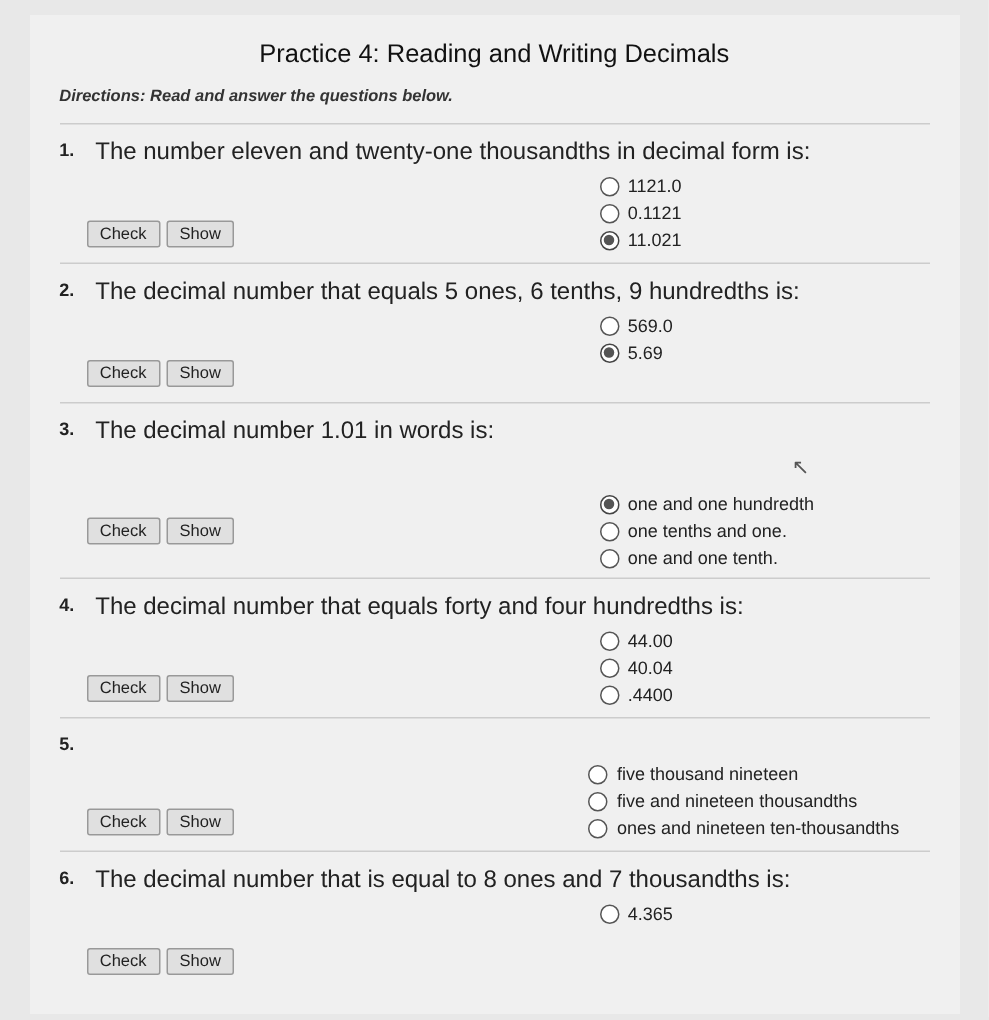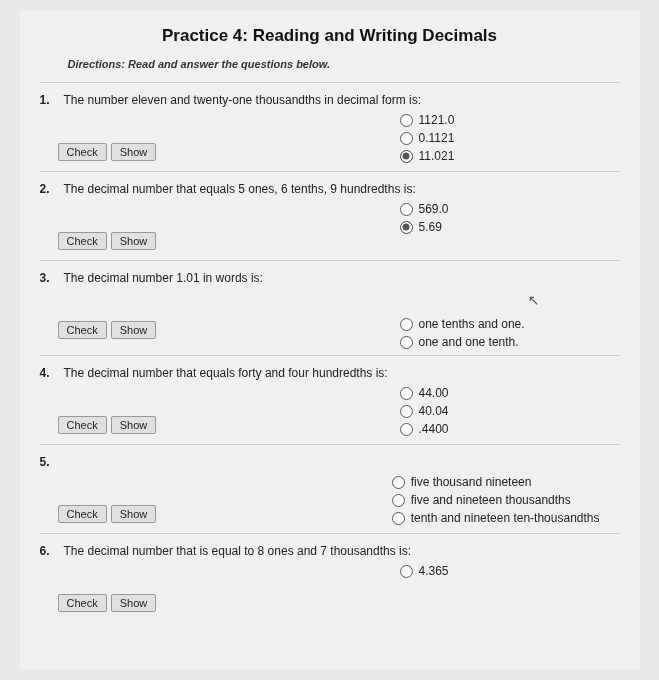--- a/index.html
+++ b/index.html
@@ -13,30 +13,29 @@
       padding: 10px;
     }
     .page {
       background: #f0f0f0;
       width: 620px;
       padding: 16px 20px;
     }
     .page-title {
       text-align: center;
       font-size: 17px;
-      font-weight: bold;
+      font-weight: normal;
       margin-bottom: 12px;
       color: #111;
     }
     .directions {
       font-size: 11px;
       color: #333;
       margin-bottom: 12px;
       font-style: italic;
-      margin-left: 28px;
     }
     .directions span {
       font-weight: bold;
       font-style: italic;
     }
     .question-block {
       border-top: 1px solid #ccc;
       padding: 10px 0 6px 0;
     }
     .question-row {
@@ -44,33 +43,33 @@
       align-items: flex-start;
       gap: 8px;
     }
     .question-number {
       font-size: 12px;
       font-weight: bold;
       color: #222;
       min-width: 16px;
     }
     .question-text {
-      font-size: 12px;
+      font-size: 16px;
       color: #222;
     }
     .question-content {
       display: flex;
       flex-direction: row;
       margin-top: 6px;
       padding-left: 0;
     }
     .buttons-area {
       display: flex;
       flex-direction: column;
-      justify-content: flex-start;
+      justify-content: center;
       padding-left: 18px;
       padding-bottom: 4px;
       min-width: 120px;
     }
     .btn-row {
       display: flex;
       gap: 4px;
       margin-top: 30px;
     }
     .check-btn, .show-btn {
@@ -199,20 +198,24 @@
         <div class="question-content">
           <div class="buttons-area">
             <div class="btn-row">
               <button class="check-btn">Check</button>
               <button class="show-btn">Show</button>
             </div>
           </div>
           <div class="options-area">
             <div style="text-align: right; padding-right: 60px; margin-bottom: 4px;"><span class="cursor-icon">↖</span></div>
             <div class="option-item">
+              <span class="radio-circle selected"></span>
+              <span>one and one hundredth</span>
+            </div>
+            <div class="option-item">
               <span class="radio-circle"></span>
               <span>one tenths and one.</span>
             </div>
             <div class="option-item">
               <span class="radio-circle"></span>
               <span>one and one tenth.</span>
             </div>
           </div>
         </div>
       </div>
@@ -259,21 +262,21 @@
             <div class="option-item">
               <span class="radio-circle"></span>
               <span>five thousand nineteen</span>
             </div>
             <div class="option-item">
               <span class="radio-circle"></span>
               <span>five and nineteen thousandths</span>
             </div>
             <div class="option-item">
               <span class="radio-circle"></span>
-              <span>tenth and nineteen ten-thousandths</span>
+              <span>ones and nineteen ten-thousandths</span>
             </div>
           </div>
         </div>
       </div>
       <div class="question-block">
         <div class="question-row">
           <span class="question-number">6.</span>
           <span class="question-text">The decimal number that is equal to 8 ones and 7 thousandths is:</span>
         </div>
         <div class="question-content">

